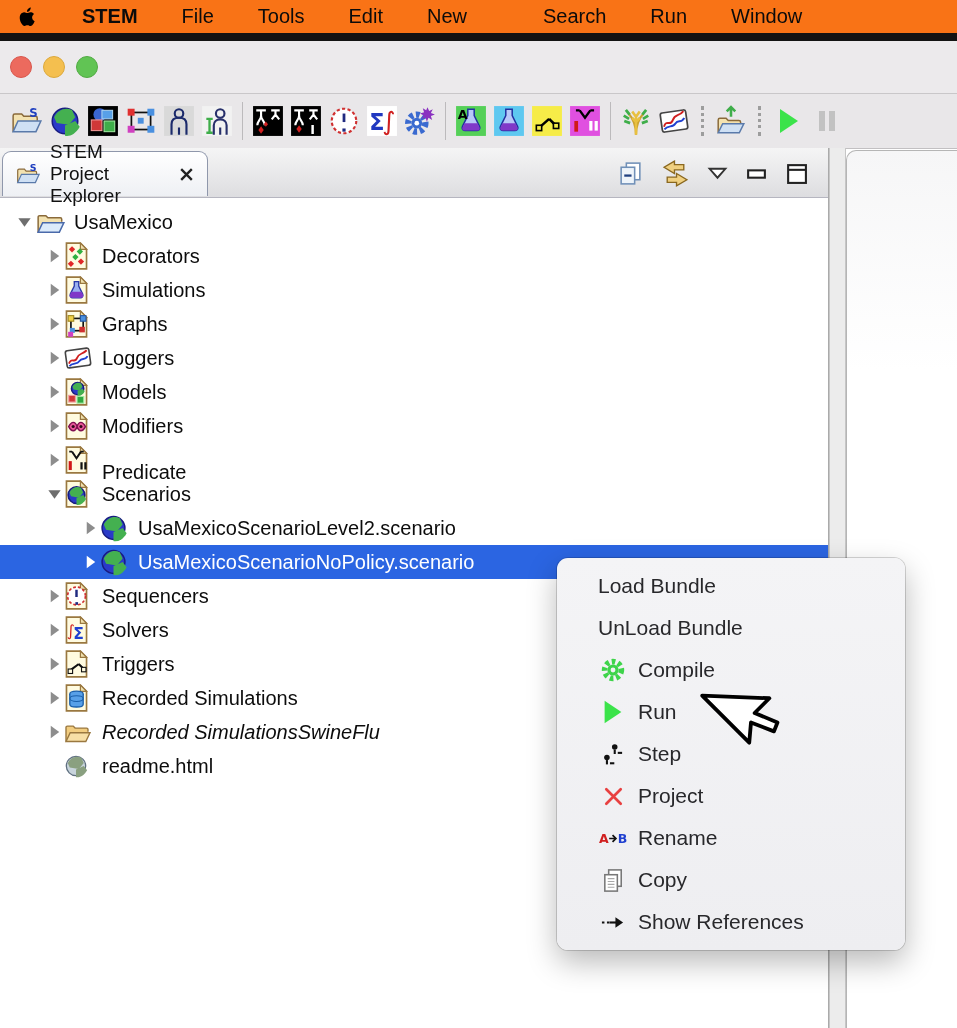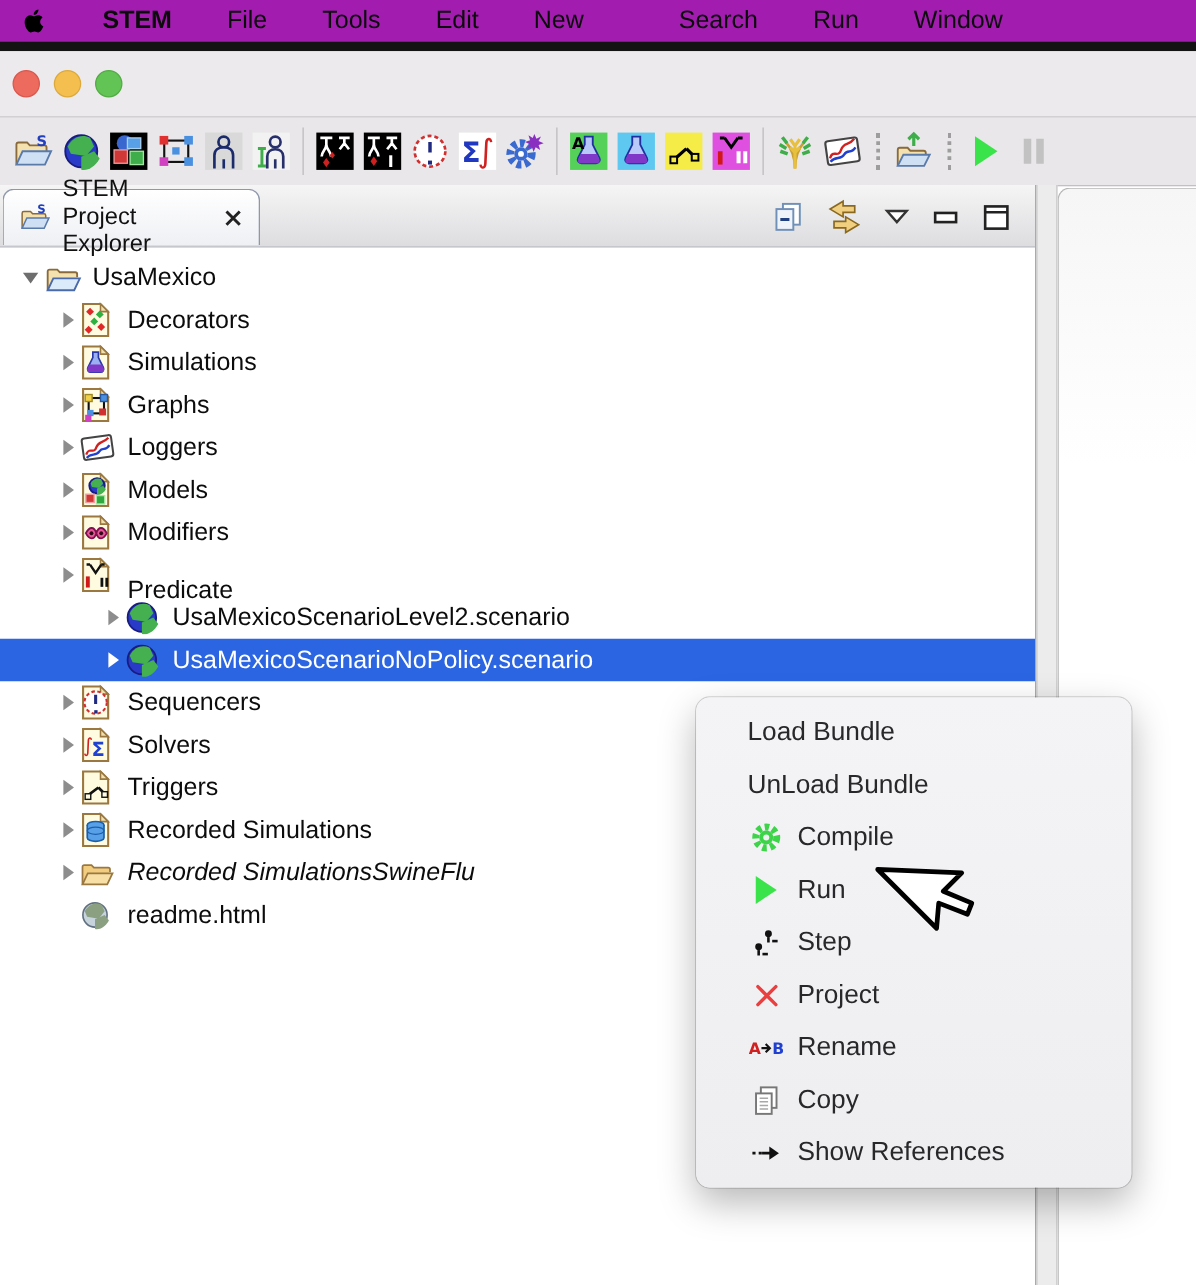--- a/index.html
+++ b/index.html
@@ -5,21 +5,21 @@
   html,body{margin:0;padding:0;}
   body{
     width:957px;height:1028px;position:relative;overflow:hidden;
     font-family:"Liberation Sans",sans-serif;background:#fff;
     -webkit-font-smoothing:antialiased;
   }
   svg{display:block}
   svg text{font-family:"DejaVu Sans","Liberation Sans",sans-serif}
 
   
-  .menubar{height:33px;background:#a21caf;display:flex;align-items:center;
+  .menubar{height:33px;background:#f97316;display:flex;align-items:center;
     padding-left:18px;font-size:20px;color:#0b0b0b;}
   .apple{width:20px;height:24px;margin-right:44px;display:flex;align-items:center}
   .mb-item{margin-right:44px;white-space:nowrap}
   .mb-item.bold{font-weight:700}
   .mb-item.gap{margin-left:32px}
 
   .dark-strip{height:8px;background:#131313}
 
   
   .titlebar{height:52px;background:#eceaec;border-bottom:1px solid #c9c7c9;position:relative}
@@ -433,20 +433,37 @@
             <svg viewBox="0 0 22 26" width="25" height="29">
               <path d="M2 1.5h12.5L20 7v17.5H2z" fill="#fffbe0" stroke="#9a7840" stroke-width="1.5"></path>
               <path d="M14.5 1.5L20 7h-5.5z" fill="#efe0ae" stroke="#9a7840" stroke-width="1.1"></path>
               <path d="M7 5.5l4 6 4-6M7 5.5H4.5M17.5 5.5H15" stroke="#111" stroke-width="1.7" fill="none"></path>
               <rect x="4" y="14" width="2.8" height="8" fill="#d01818"></rect>
               <rect x="14.5" y="15" width="2" height="6.5" fill="#111"></rect>
               <rect x="18" y="15" width="2" height="6.5" fill="#111"></rect>
             </svg>
           </span>
           <span class="rlabel" style="margin-left: 102px; margin-top: 24px;">Predicate</span>
+        </div>
+        <div class="trow">
+          <span class="twisty" style="left: 46px;">
+            <svg viewBox="0 0 18 18" width="17" height="17">
+              <path d="M2.5 5h13L9 14z" fill="#6e6e6e"></path>
+            </svg>
+          </span>
+          <span class="ricon" style="left: 64px;">
+            <svg viewBox="0 0 22 26" width="25" height="29">
+              <path d="M2 1.5h12.5L20 7v17.5H2z" fill="#fffbe0" stroke="#9a7840" stroke-width="1.5"></path>
+              <path d="M14.5 1.5L20 7h-5.5z" fill="#efe0ae" stroke="#9a7840" stroke-width="1.1"></path>
+              <circle cx="11" cy="14" r="7.5" fill="#2a3ac8" stroke="#181c80" stroke-width="1.4"></circle>
+              <path d="M4.625 11.75c2.25 -4.5 6.75 -6 10.5 -4.125l1.875 4.125-3.75 4.5-7.125 -1.125z" fill="#44b050"></path>
+              <path d="M11 16.625l6 -2.625 2.625 3.375c-2.25 4.125-6 6-8.625 5.25z" fill="#44b050"></path>
+            </svg>
+          </span>
+          <span class="rlabel" style="margin-left: 102px;">Scenarios</span>
         </div>
         <div class="trow">
           <span class="twisty" style="left: 82px;">
             <svg viewBox="0 0 18 18" width="17" height="17">
               <path d="M5 2.5l9 6.5-9 6.5z" fill="#8d8d8d"></path>
             </svg>
           </span>
           <span class="ricon" style="left: 100px;">
             <svg viewBox="0 0 26 26" width="27" height="27">
               <circle cx="13" cy="13" r="11" fill="#2a3ac8" stroke="#181c80" stroke-width="1.4"></circle>

